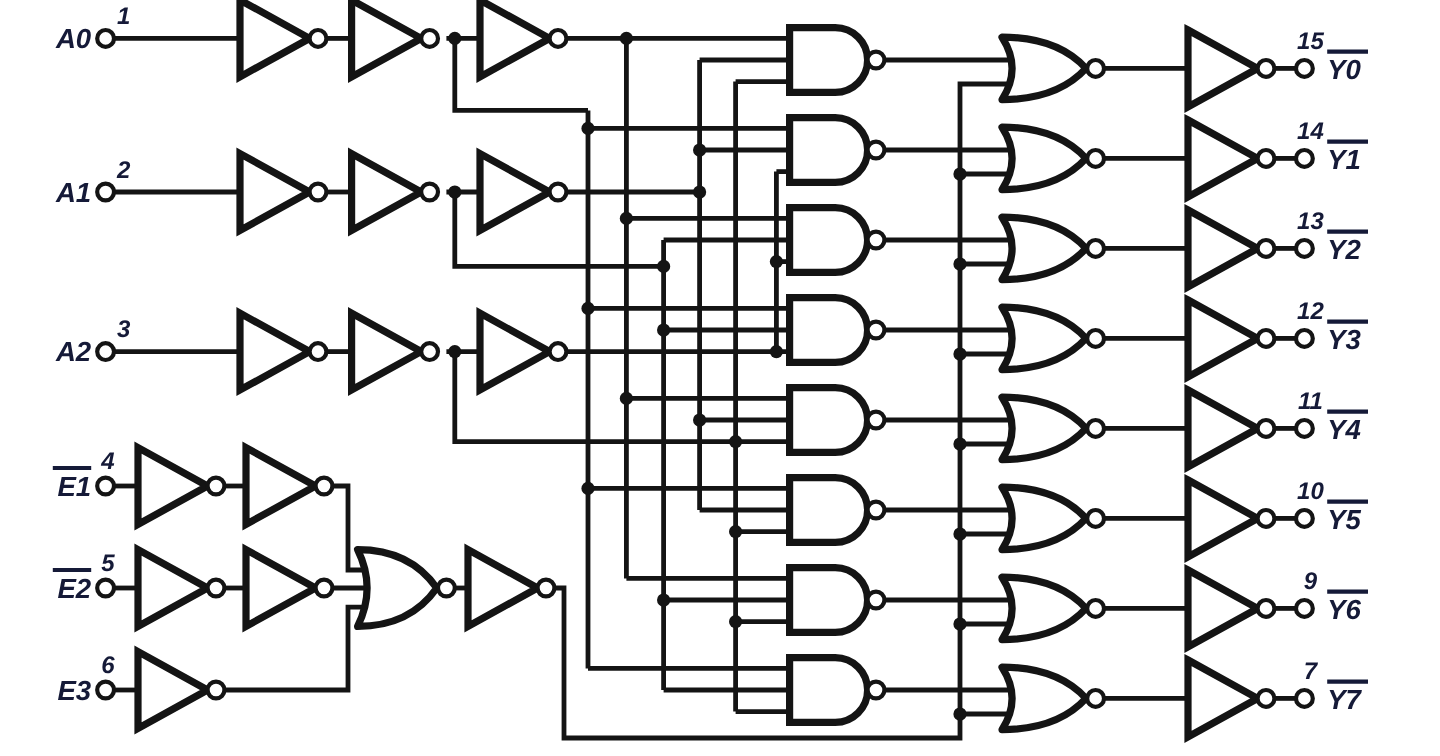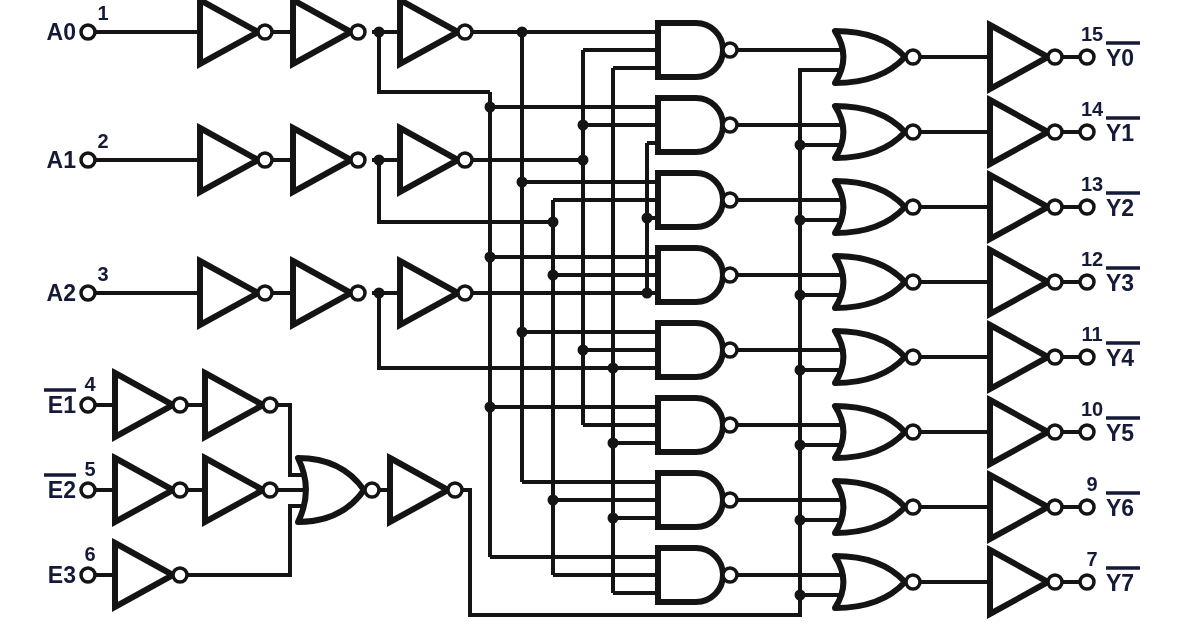--- a/index.html
+++ b/index.html
@@ -1,16 +1,16 @@
 <!DOCTYPE html>
 <html><head>
 <meta charset="utf-8">
 <style>
   html,body{margin:0;padding:0;background:#ffffff;}
-  .stage{width:1200px;height:630px;background:#ffffff;overflow:hidden;position:relative;}
+  .stage{width:1200px;height:630px;background:#ffffff;overflow:hidden;position:relative;font-style:italic;}
   svg text{font-family:"Liberation Sans", sans-serif;font-weight:bold;}
 </style>
 </head>
 <body>
 
 <div class="stage">
   <svg id="schematic" width="1200" height="630" viewBox="0 0 1200 630" xmlns="http://www.w3.org/2000/svg">
       <polyline points="95,32 200,32" fill="none" stroke="#141414" stroke-width="4"></polyline>
       <polyline points="272,32 293,32" fill="none" stroke="#141414" stroke-width="4"></polyline>
       <polyline points="372,32 400,32" fill="none" stroke="#141414" stroke-width="4"></polyline>

